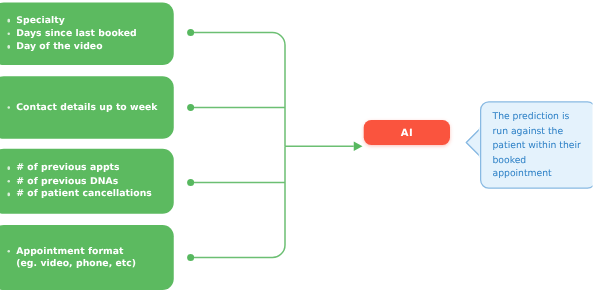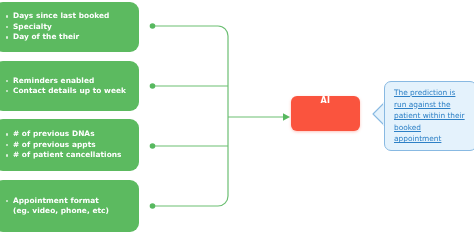--- a/index.html
+++ b/index.html
@@ -60,24 +60,25 @@
   #box-days        { top: 2px;   height: 50px; }
   #box-reminders   { top: 61px;  height: 50px; }
   #box-history     { top: 119px; height: 52px; }
   #box-format      { top: 180px; height: 52px; }
 
   #ai-node {
     position: absolute;
     left: 291px;
     top: 96px;
     width: 69px;
-    height: 35px;
+    height: 20px;
     background: #fa543e;
     border-radius: 6px;
     display: flex;
+    align-items: center;
     justify-content: center;
     box-shadow: 0 1px 3px rgba(250,84,62,0.35);
   }
   #ai-node-label {
     color: #ffffff;
     font-size: 8px;
     font-weight: bold;
     letter-spacing: 0.3px;
   }
 
@@ -93,21 +94,20 @@
     box-sizing: border-box;
     padding: 8px 7px 8px 9px;
     display: flex;
     align-items: center;
   }
   #callout-text {
     color: #2d80c6;
     font-size: 7.4px;
     line-height: 11.6px;
     font-weight: normal;
-    text-decoration: underline;
   }
   #callout-tail {
     position: absolute;
     left: 371px;
     top: 101px;
     width: 15px;
     height: 26px;
   }
 </style>
 </head>
@@ -130,37 +130,36 @@
   <polygon points="283,113.2 290,117 283,120.8" fill="#57b85f"></polygon>
 
   <circle cx="152.5" cy="26" r="2.8" fill="#57b85f"></circle>
   <circle cx="152.5" cy="86" r="2.8" fill="#57b85f"></circle>
   <circle cx="152.5" cy="146" r="2.8" fill="#57b85f"></circle>
   <circle cx="152.5" cy="206" r="2.8" fill="#57b85f"></circle>
 </svg>
 
 <div class="feature-box" id="box-days">
   <ul class="feature-list">
+    <li class="feature-item">Specialty</li>
     <li class="feature-item">Days since last booked</li>
-    <li class="feature-item">Specialty</li>
-    <li class="feature-item">Day of the their</li>
+    <li class="feature-item">Day of the video</li>
   </ul>
 </div>
 
 <div class="feature-box" id="box-reminders">
   <ul class="feature-list">
-    <li class="feature-item">Reminders enabled</li>
     <li class="feature-item">Contact details up to week</li>
   </ul>
 </div>
 
 <div class="feature-box" id="box-history">
   <ul class="feature-list">
+    <li class="feature-item"># of previous appts</li>
     <li class="feature-item"># of previous DNAs</li>
-    <li class="feature-item"># of previous appts</li>
     <li class="feature-item"># of patient cancellations</li>
   </ul>
 </div>
 
 <div class="feature-box" id="box-format">
   <ul class="feature-list">
     <li class="feature-item">Appointment format
 (eg. video, phone, etc)</li>
   </ul>
 </div>

